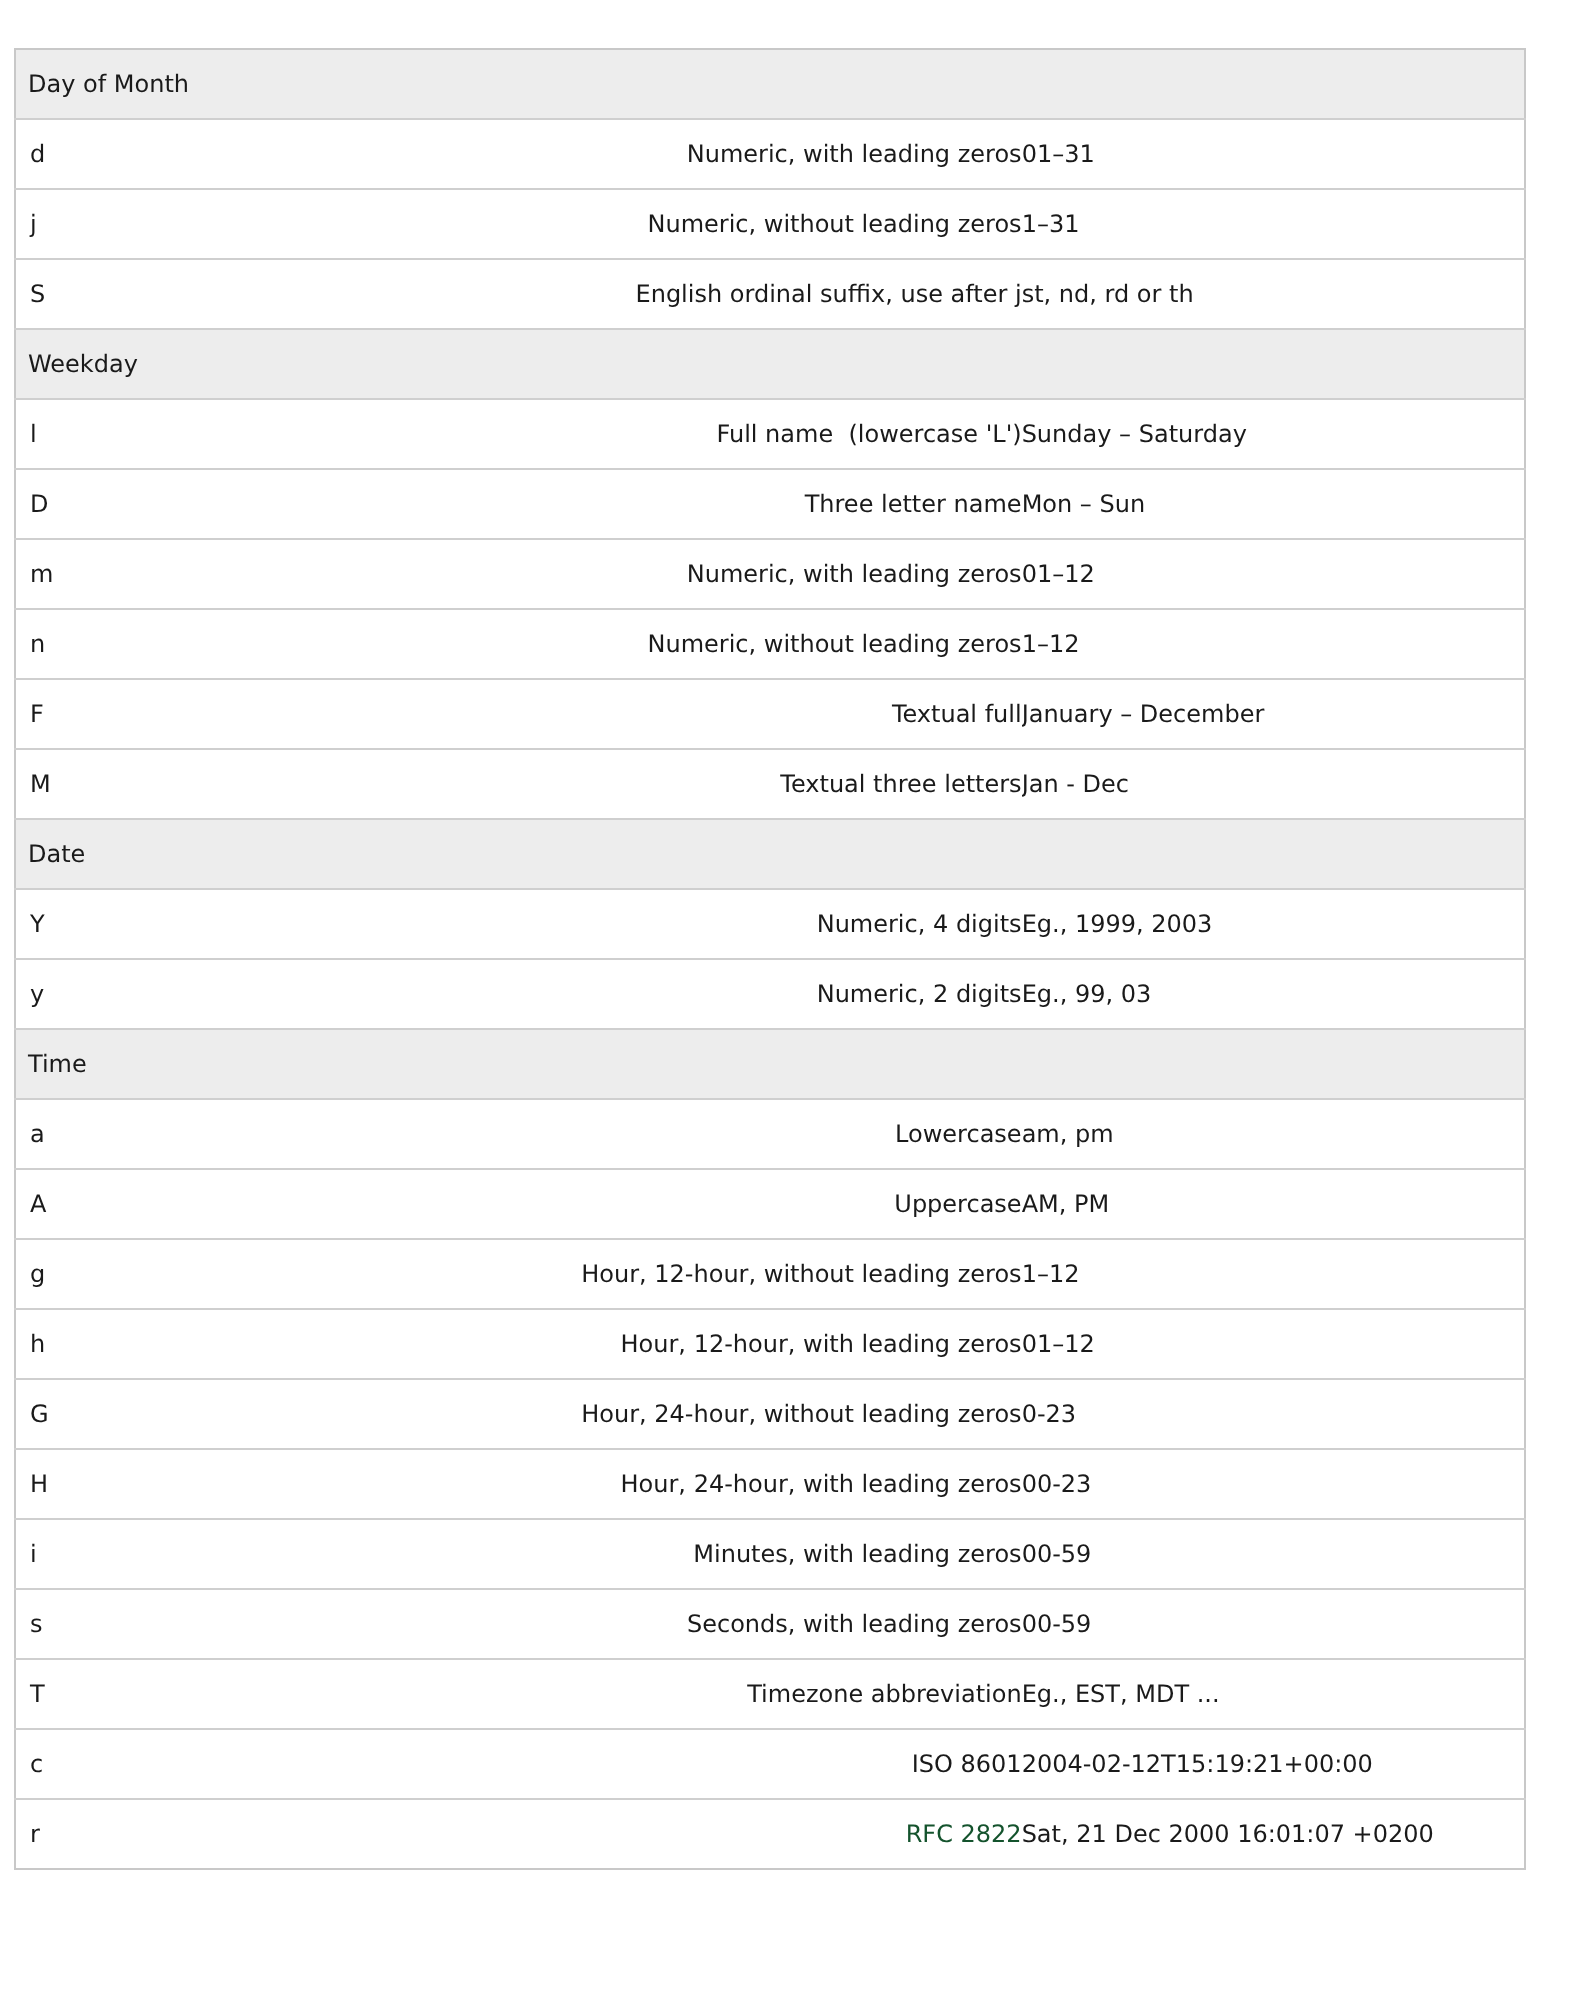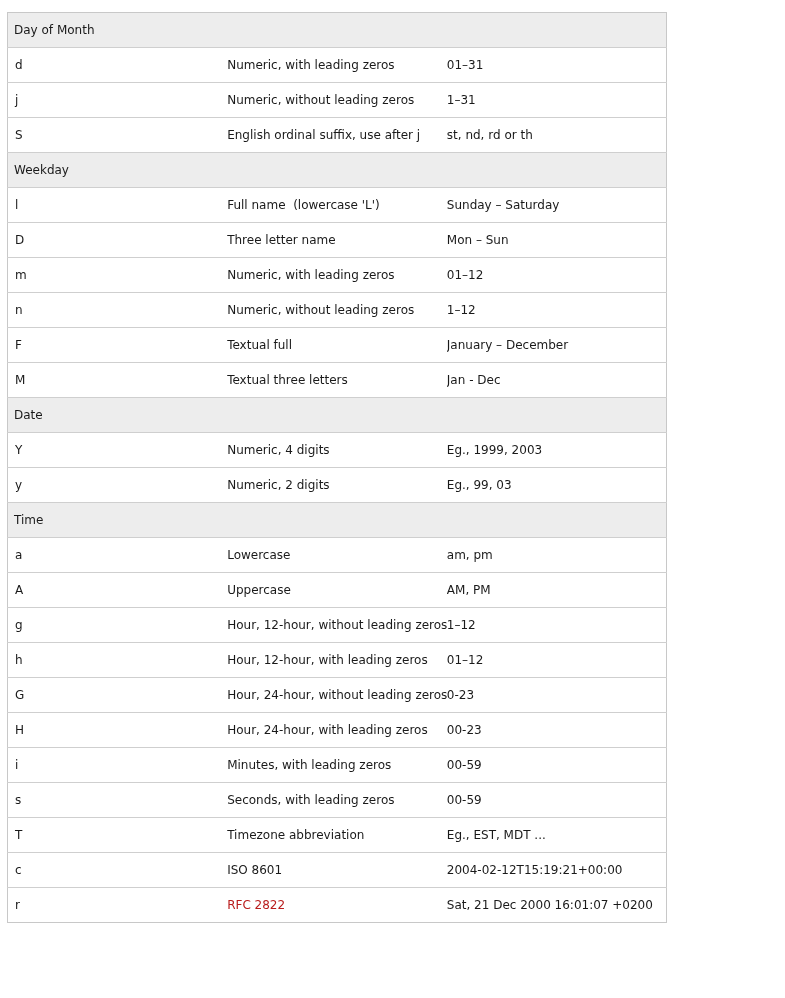--- a/index.html
+++ b/index.html
@@ -11,44 +11,44 @@
       width: 785px;
       height: 998px;
       position: relative;
       font-family: "DejaVu Sans", "Liberation Sans", sans-serif;
       font-size: 12px;
       color: #1a1a1a;
     }
     .ref-table {
       position: absolute;
       left: 7px;
-      top: 12px;
-      width: 660px;
+      top: 24px;
+      width: 756px;
       border-collapse: collapse;
       border: 1px solid #c8c8c8;
       table-layout: fixed;
     }
     .ref-table td {
       height: 34px;
       padding: 0;
       border-bottom: 1px solid #cfcfcf;
       vertical-align: middle;
       white-space: nowrap;
       overflow: hidden;
     }
     .ref-table tr:last-child td { border-bottom: none; }
     .section-row td {
       background: #ededed;
       padding-left: 6px;
     }
     .col-code { width: 34px; padding-left: 7px !important; }
-    .col-desc { width: 379px; }
+    .col-desc { width: 379px; text-align: right; }
     .col-ex { }
     .link {
-      color: #b91c1c;
+      color: #14532d;
       text-decoration: none;
       cursor: pointer;
     }
   </style>
 </head>
 <body>
 
 <table class="ref-table">
   <tbody>
 

